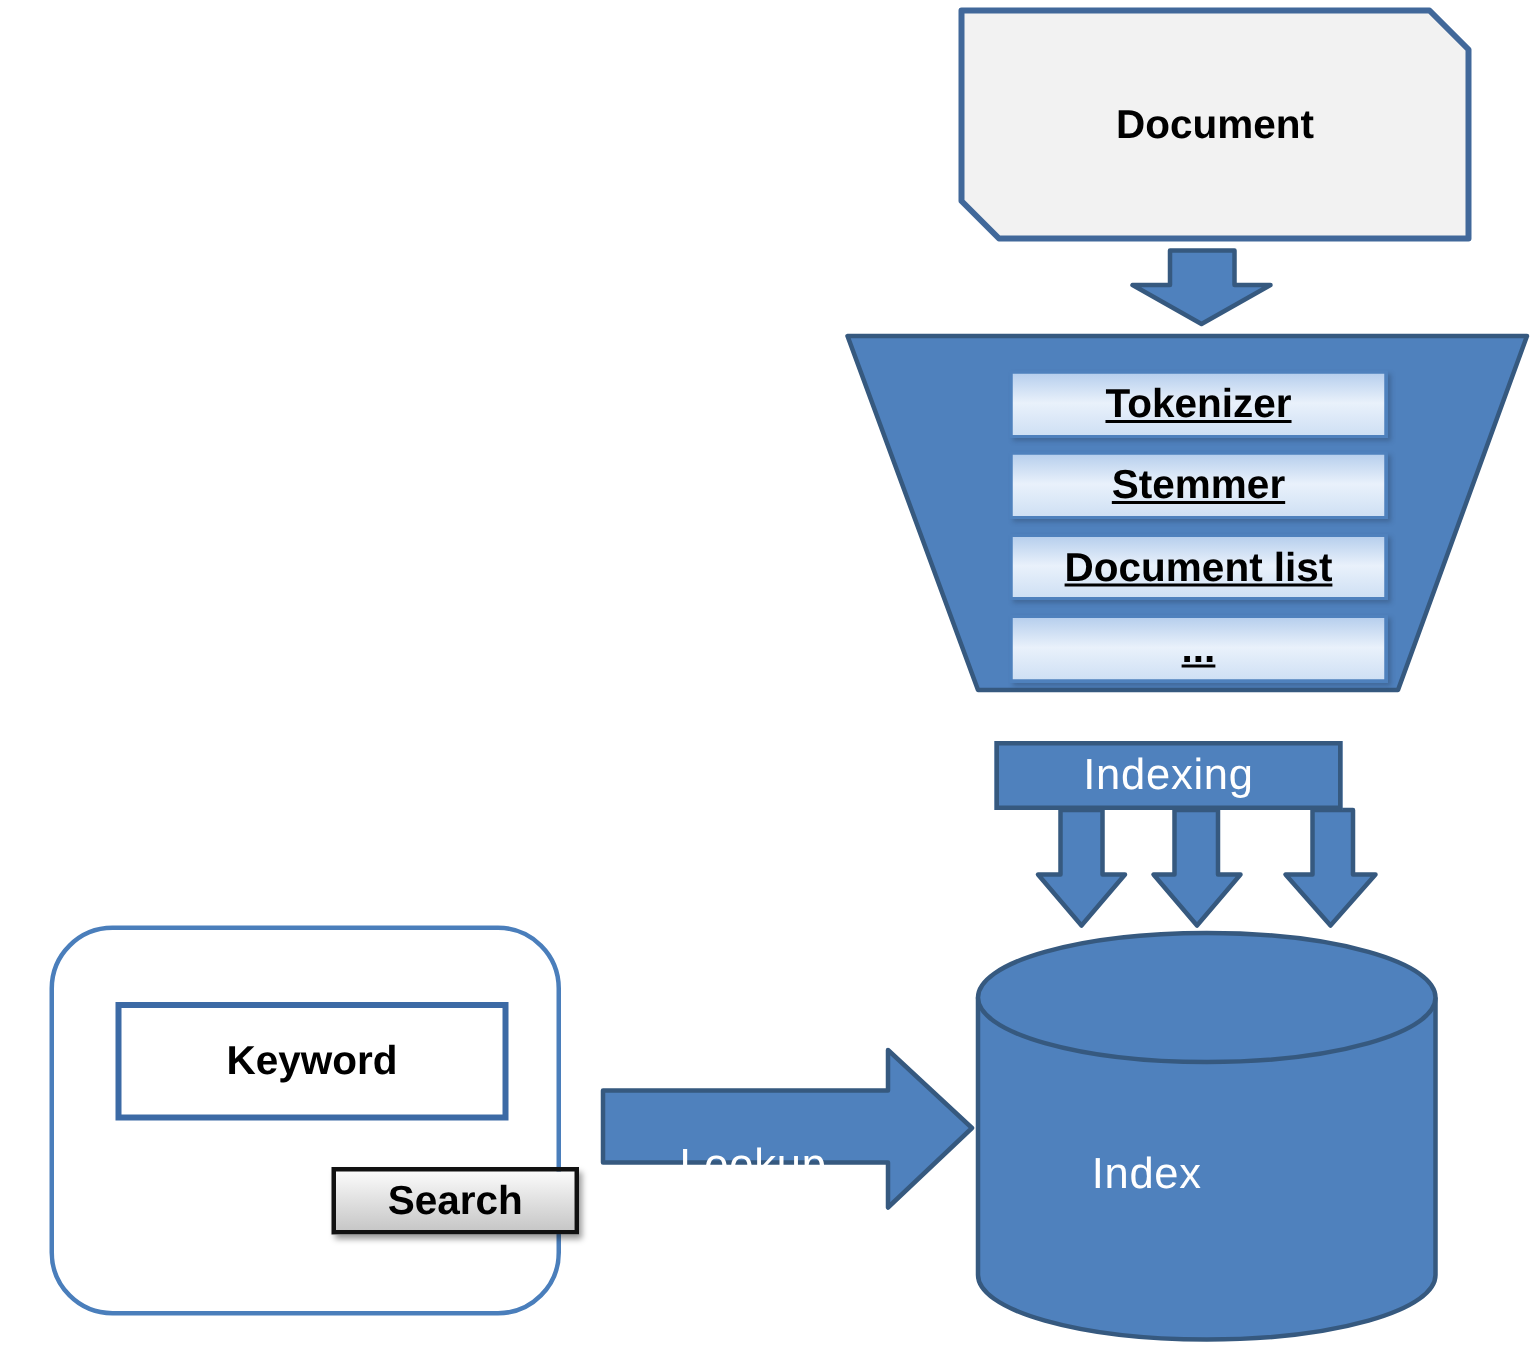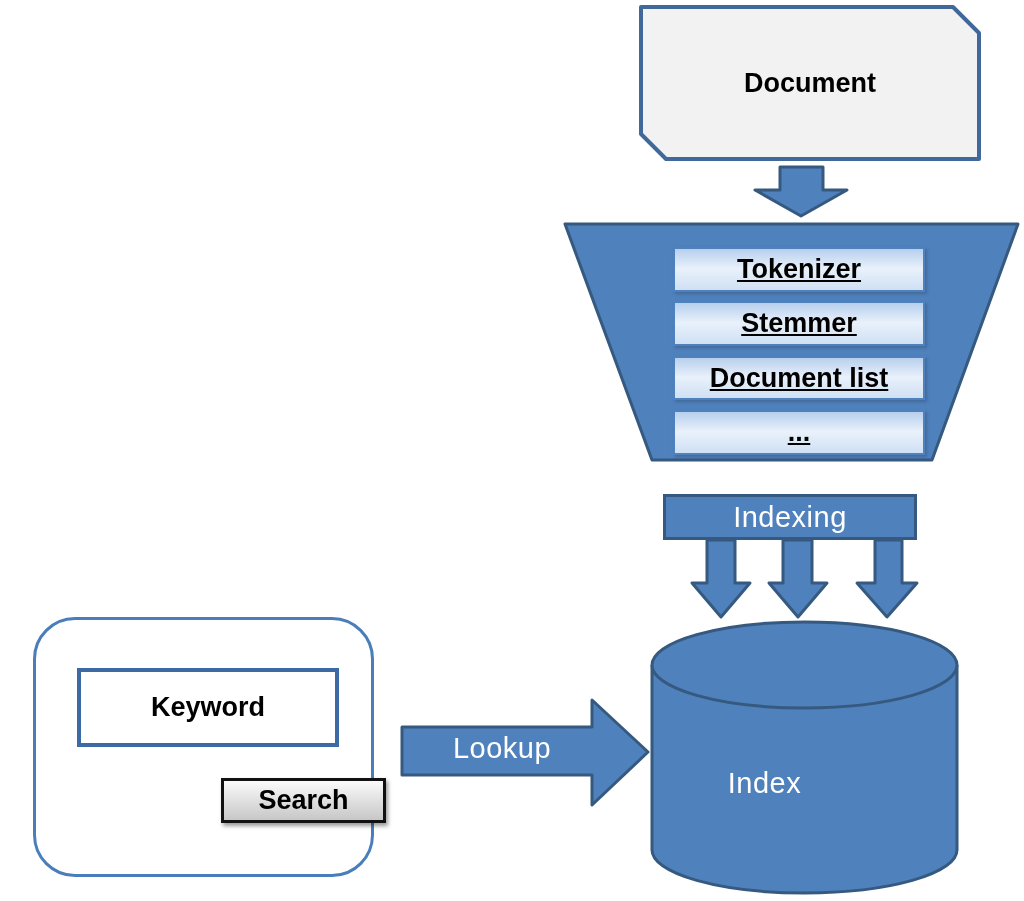--- a/index.html
+++ b/index.html
@@ -31,21 +31,21 @@
     box-sizing: border-box;
     border: 2px solid var(--box-border, #4f81bd);
     background: linear-gradient(180deg, #b7cfed 0%, #e9f1fb 48%, #cfe0f4 100%);
     box-shadow: 2px 2px 3px rgba(40, 60, 90, 0.35);
     display: flex; align-items: center; justify-content: center; text-decoration: underline;
   }
 
   
   .indexing-box {
     position: absolute;
-    left: 663px; top: 494px; width: 254px; height: 46px;
+    left: 663px; top: 494px; width: 232px; height: 46px;
     box-sizing: border-box;
     background: var(--primary-blue, #4f81bd);
     border: 3px solid var(--shape-border-blue, #36597f);
     display: flex; align-items: center; justify-content: center;
   }
 
   
   .search-panel {
     position: absolute;
     left: 33px; top: 617px; width: 341px; height: 260px;
@@ -111,21 +111,21 @@
   <div class="funnel-box" style="top:410px; height:45px;">
     <span class="lbl-dark">...</span>
   </div>
 
   <div class="indexing-box">
     <span class="lbl-light">Indexing</span>
   </div>
 
   <div class="lbl lbl-light" style="left:612px; top:753px; width:305px; height:60px;">Index</div>
 
-  <div class="lbl lbl-light" style="left:402px; top:730px; width:200px; height:37px;text-align:center;">Lookup</div>
+  <div class="lbl lbl-light" style="left:402px; top:759px; width:200px; height:37px;text-align:center;">Lookup</div>
 
   <div class="search-panel"></div>
   <div class="keyword-box">
     <span class="lbl-dark">Keyword</span>
   </div>
   <div class="search-button">
     <span class="lbl-dark">Search</span>
   </div>
 
 </div>

